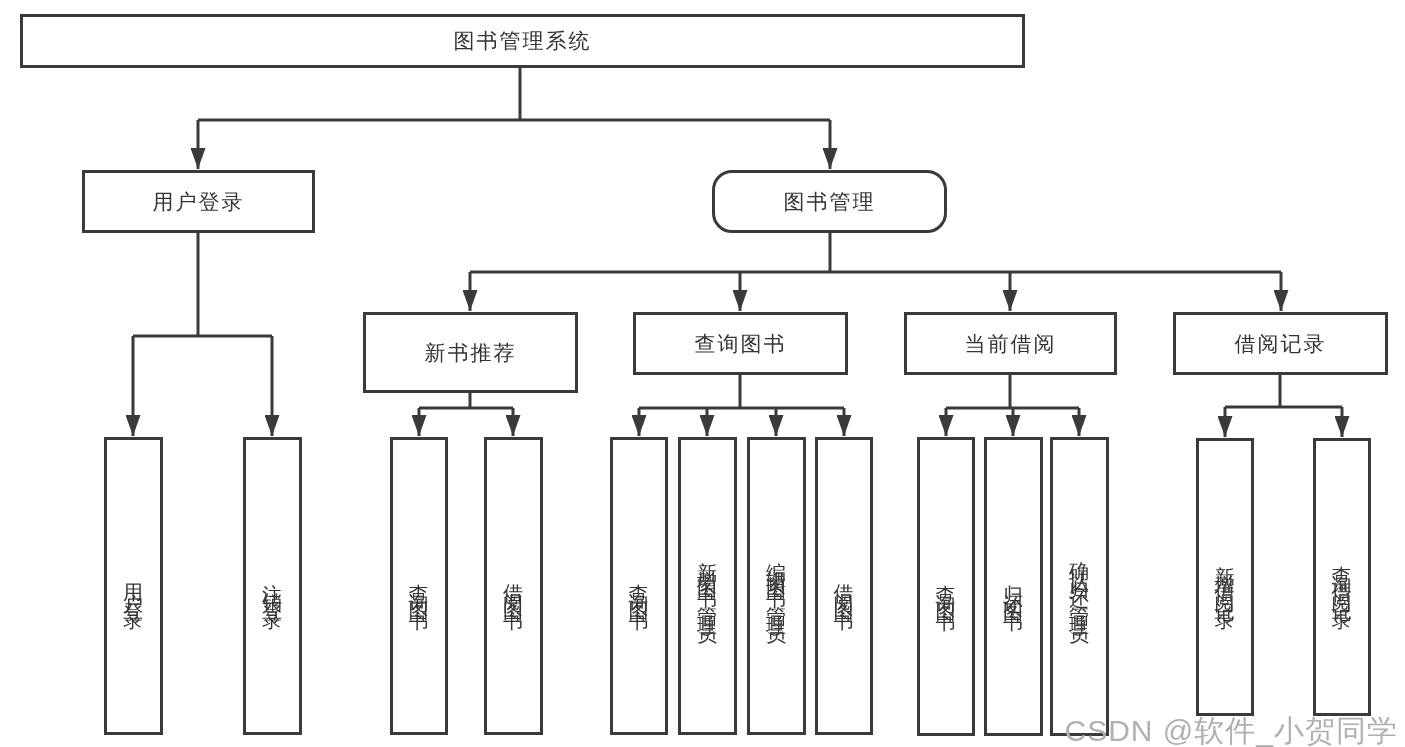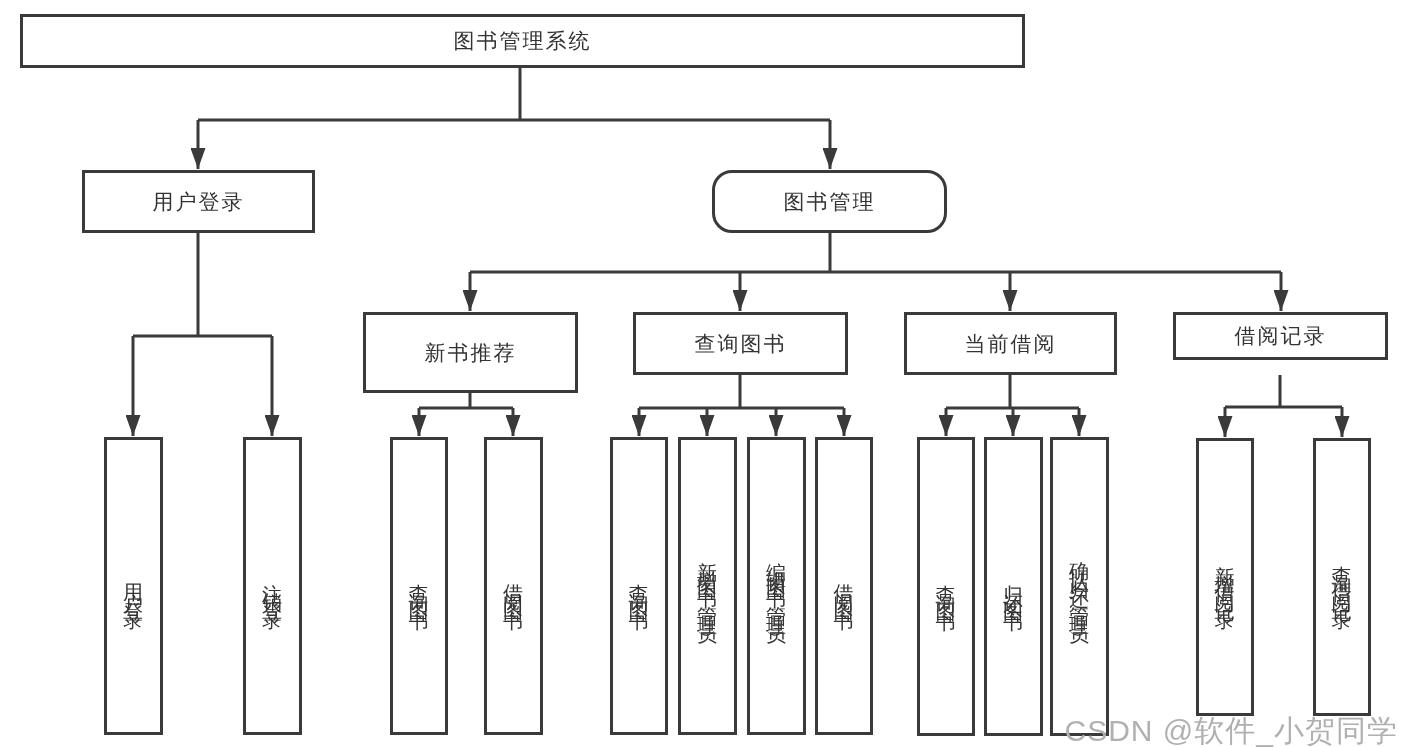--- a/index.html
+++ b/index.html
@@ -93,21 +93,21 @@
   </svg>
 
   <div class="box h" style="left:20px; top:14px; width:1005px; height:54px;">图书管理系统</div>
 
   <div class="box h" style="left:82px; top:170px; width:233px; height:63px;">用户登录</div>
   <div class="box h" style="left:712px; top:170px; width:235px; height:63px;border-radius:20px;">图书管理</div>
 
   <div class="box h" style="left:363px; top:312px; width:215px; height:81px;">新书推荐</div>
   <div class="box h" style="left:633px; top:312px; width:215px; height:63px;">查询图书</div>
   <div class="box h" style="left:904px; top:312px; width:213px; height:63px;text-align:center;">当前借阅</div>
-  <div class="box h" style="left:1173px; top:312px; width:215px; height:48px;">借阅记录</div>
+  <div class="box h" style="left:1173px; top:312px; width:215px; height:63px;">借阅记录</div>
 
   <div class="box v" style="left:104px; top:437px; width:59px; height:298px;">用户登录</div>
   <div class="box v" style="left:243px; top:437px; width:59px; height:298px;">注销登录</div>
 
   <div class="box v" style="left:390px; top:437px; width:58px; height:298px;">查询图书</div>
   <div class="box v" style="left:484px; top:437px; width:59px; height:298px;">借阅图书</div>
 
   <div class="box v" style="left:610px; top:437px; width:58px; height:298px;">查询图书</div>
   <div class="box v" style="left:678px; top:437px; width:59px; height:298px;">新增图书（管理员）</div>
   <div class="box v" style="left:747px; top:437px; width:59px; height:298px;">编辑图书（管理员）</div>

